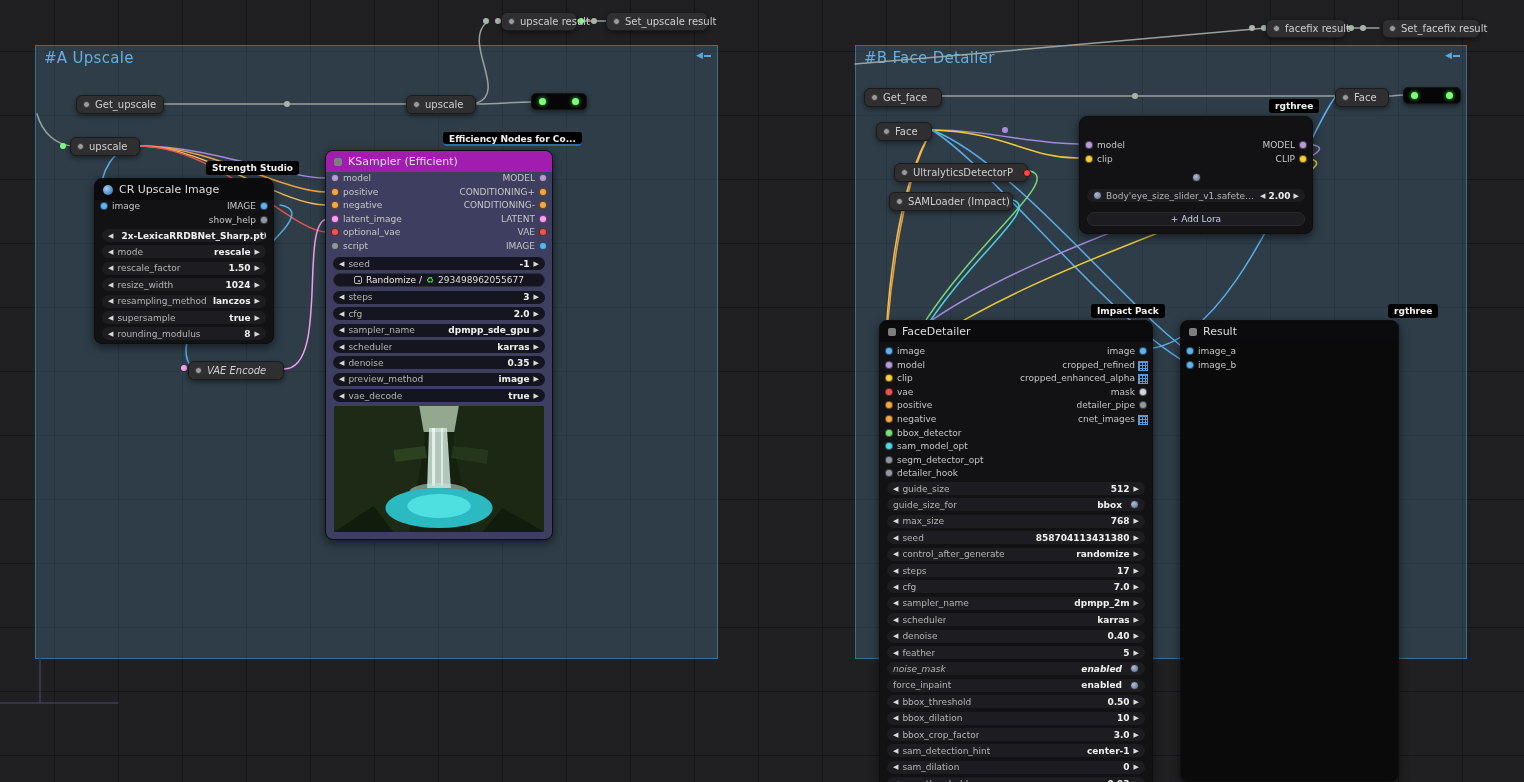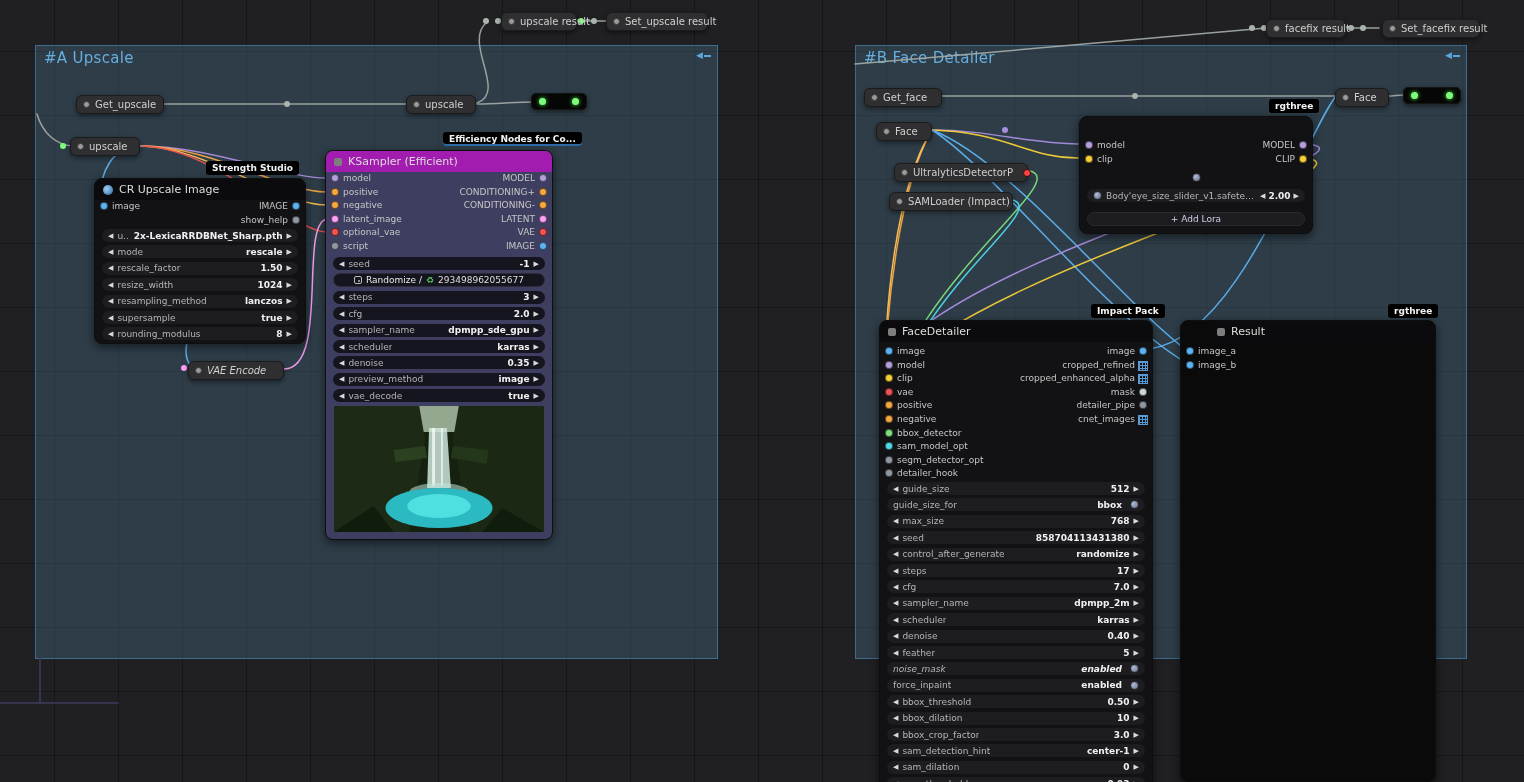--- a/index.html
+++ b/index.html
@@ -167,21 +167,21 @@
     </div>
     <div class="cnode" style="left: 894px; top: 163px; width: 134px;">
       <span class="cdot"></span>
       <span class="ctitle">UltralyticsDetectorP</span>
       <span class="rdot" style="background: rgb(255, 68, 68);"></span>
     </div>
     <div class="cnode" style="left: 889px; top: 192px; width: 124px;">
       <span class="cdot"></span>
       <span class="ctitle">SAMLoader (Impact)</span>
     </div>
-    <div class="node black" style="left: 94px; top: 178px; width: 212px; height: 166px; text-align: right;">
+    <div class="node black" style="left: 94px; top: 178px; width: 180px; height: 166px; text-align: right;">
       <div class="node-title">
         <span class="icon-circle"></span>
         <span>CR Upscale Image</span>
       </div>
       <div class="slot-row" style="top: 21px;">
         <span class="sdot in" style="background: rgb(93, 178, 240);"></span>
         <span class="slot-label in">image</span>
         <span class="sdot out" style="background: rgb(93, 178, 240);"></span>
         <span class="slot-label out">IMAGE</span>
       </div>
@@ -539,21 +539,21 @@
         <span class="wvalue">0</span>
         <span class="arrow">▶</span>
       </div>
       <div class="widget num" style="top: 456.2px; height: 13px;">
         <span class="arrow">◀</span>
         <span class="wlabel">sam_threshold</span>
         <span class="wvalue">0.93</span>
         <span class="arrow">▶</span>
       </div>
     </div>
-    <div class="node black" style="left: 1180px; top: 320px; width: 256px; height: 462px; background: rgb(10, 10, 10); padding-left: 28px;">
+    <div class="node black" style="left: 1180px; top: 320px; width: 219px; height: 462px; background: rgb(10, 10, 10);">
       <div class="node-title">
         <span class="icon-square"></span>
         <span>Result</span>
       </div>
       <div class="slot-row" style="top: 24px;">
         <span class="sdot in" style="background: rgb(93, 178, 240);"></span>
         <span class="slot-label in">image_a</span>
       </div>
       <div class="slot-row" style="top: 37.6px;">
         <span class="sdot in" style="background: rgb(93, 178, 240);"></span>

